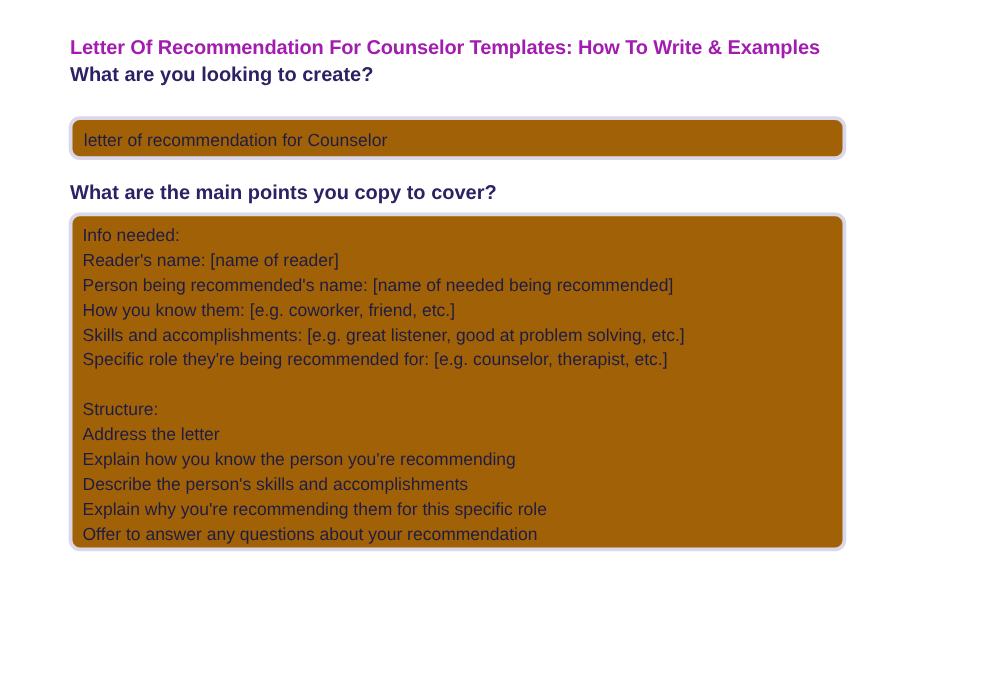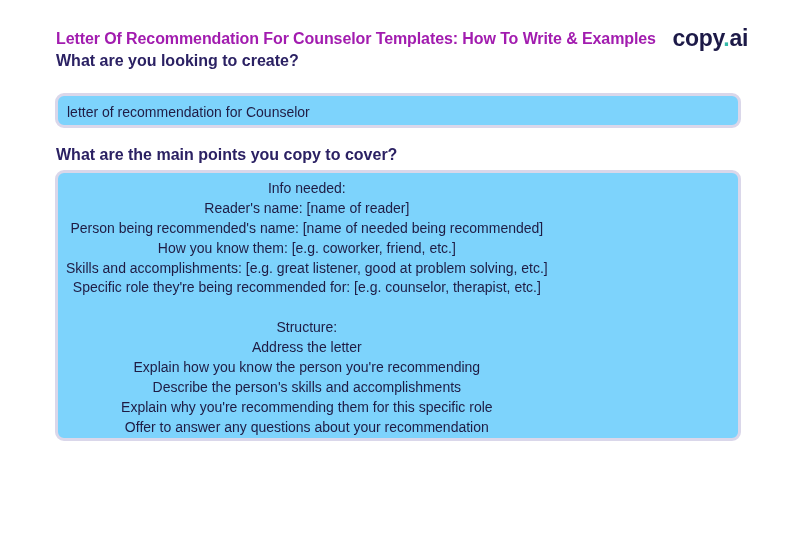--- a/index.html
+++ b/index.html
@@ -15,36 +15,35 @@
     .logo {
       position: absolute; right: 0; top: -3px; font-size: 23px; font-weight: bold;
       color: #1c1947; letter-spacing: -0.3px; white-space: nowrap;
     }
     .logo .dot { color: #33b8a8; }
     .label {
       position: absolute; left: 56px; font-size: 16px; font-weight: bold; color: #2b2163;
       white-space: nowrap;
     }
     .field {
-      position: absolute; left: 55px; width: 686px; background: #7dd3fc;
+      position: absolute; left: 55px; width: 622px; background: #a16207;
       border: 3px solid #dad7ea; border-radius: 9px; box-sizing: border-box;
     }
     .field-text { font-size: 14px; color: #1f1c44; }
     .single { top: 93px; height: 35px; }
     .single .field-text { position: absolute; left: 9px; top: 8px; white-space: nowrap; }
     .multi { top: 170px; height: 271px; }
     .multi .lines { position: absolute; left: 8px; top: 6px; }
-    .multi .line { font-size: 14px; line-height: 19.9px; height: 19.9px; white-space: nowrap; color: #1f1c44; text-align: center; }
+    .multi .line { font-size: 14px; line-height: 19.9px; height: 19.9px; white-space: nowrap; color: #1f1c44; }
   </style>
 </head>
 <body>
 
 <div class="header">
   <div class="page-title">Letter Of Recommendation For Counselor Templates: How To Write &amp; Examples</div>
-  <div class="logo"><span>copy</span><span class="dot">.</span><span>ai</span></div>
 </div>
 
 <div class="label" style="top:52px;">What are you looking to create?</div>
 <div class="field single">
   <div class="field-text">letter of recommendation for Counselor</div>
 </div>
 
 <div class="label" style="top:146px;">What are the main points you copy to cover?</div>
 <div class="field multi">
   <div class="lines">

